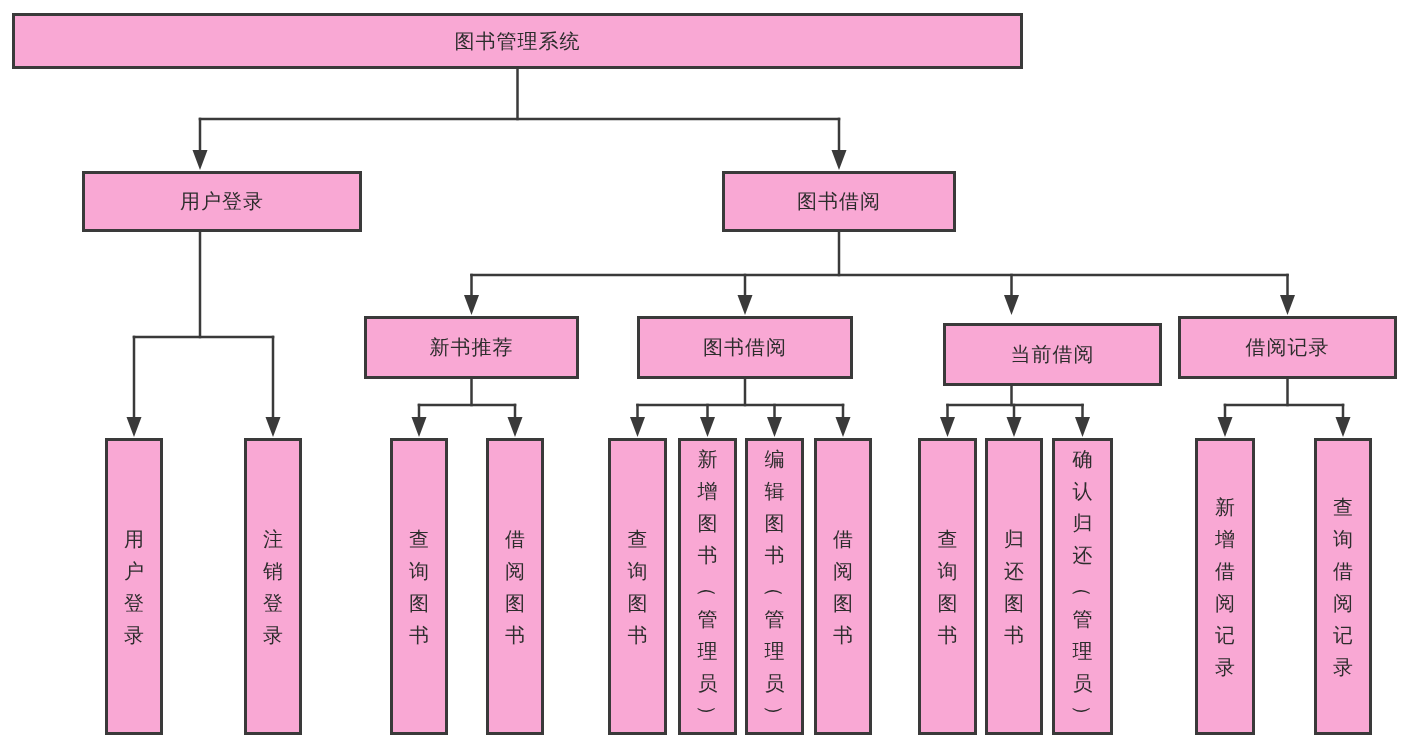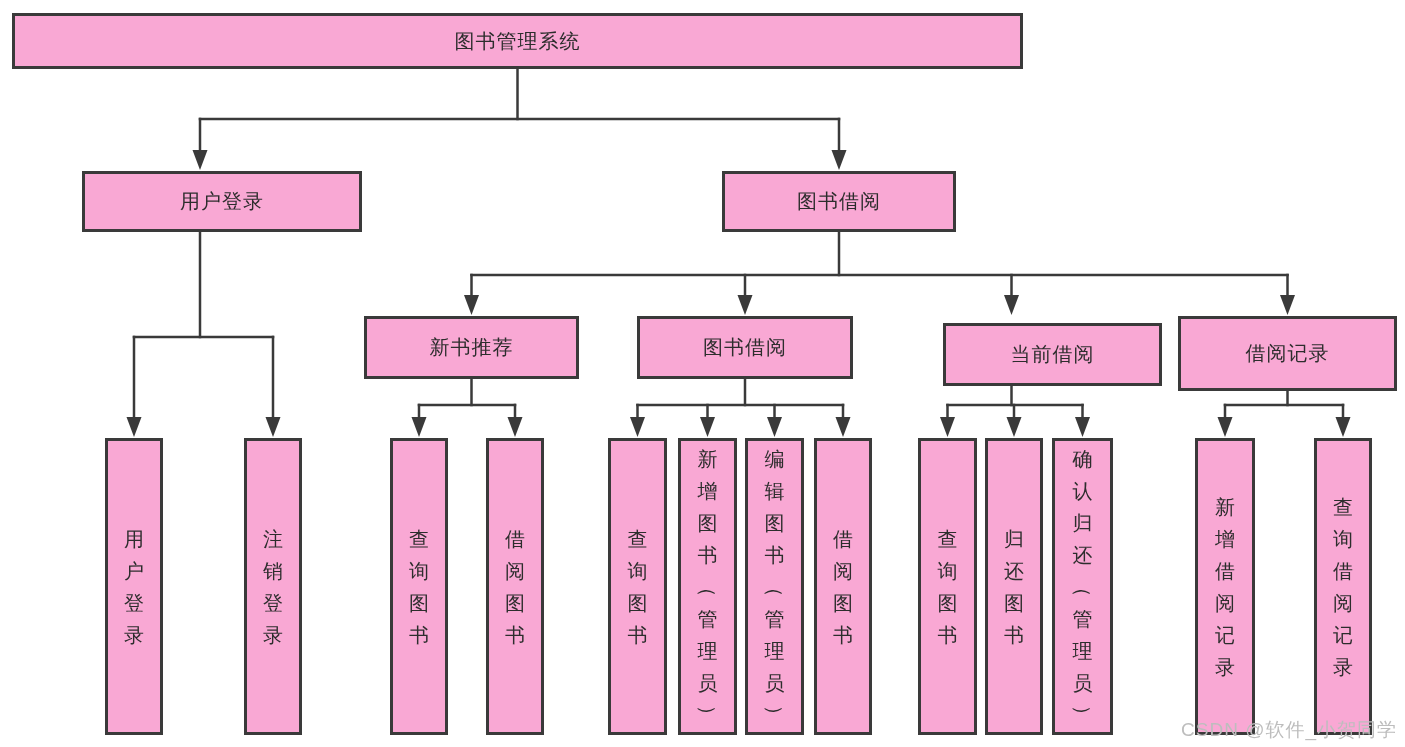--- a/index.html
+++ b/index.html
@@ -125,21 +125,21 @@
     </div>
     <div class="node horiz" style="left: 364px; top: 316px; width: 215px; height: 63px;">
       <span>新书推荐</span>
     </div>
     <div class="node horiz" style="left: 637px; top: 316px; width: 216px; height: 63px;">
       <span>图书借阅</span>
     </div>
     <div class="node horiz" style="left: 902px; top: 323px; width: 219px; height: 63px; margin-left: 41px;">
       <span>当前借阅</span>
     </div>
-    <div class="node horiz" style="left: 1178px; top: 316px; width: 219px; height: 75px;">
+    <div class="node horiz" style="left: 1178px; top: 316px; width: 219px; height: 63px;">
       <span>借阅记录</span>
     </div>
     <div class="node vert" style="left: 105px; top: 438px; width: 58px; height: 297px;">
       <span class="vchar">用</span>
       <span class="vchar">户</span>
       <span class="vchar">登</span>
       <span class="vchar">录</span>
     </div>
     <div class="node vert" style="left: 244px; top: 438px; width: 58px; height: 297px;">
       <span class="vchar">注</span>
@@ -225,14 +225,13 @@
       <span class="vchar">录</span>
     </div>
     <div class="node vert" style="left: 1314px; top: 438px; width: 58px; height: 297px;">
       <span class="vchar">查</span>
       <span class="vchar">询</span>
       <span class="vchar">借</span>
       <span class="vchar">阅</span>
       <span class="vchar">记</span>
       <span class="vchar">录</span>
     </div>
-    <div class="watermark">CSDN @软件_小贺同学</div>
 </div>
 
 </body></html>

